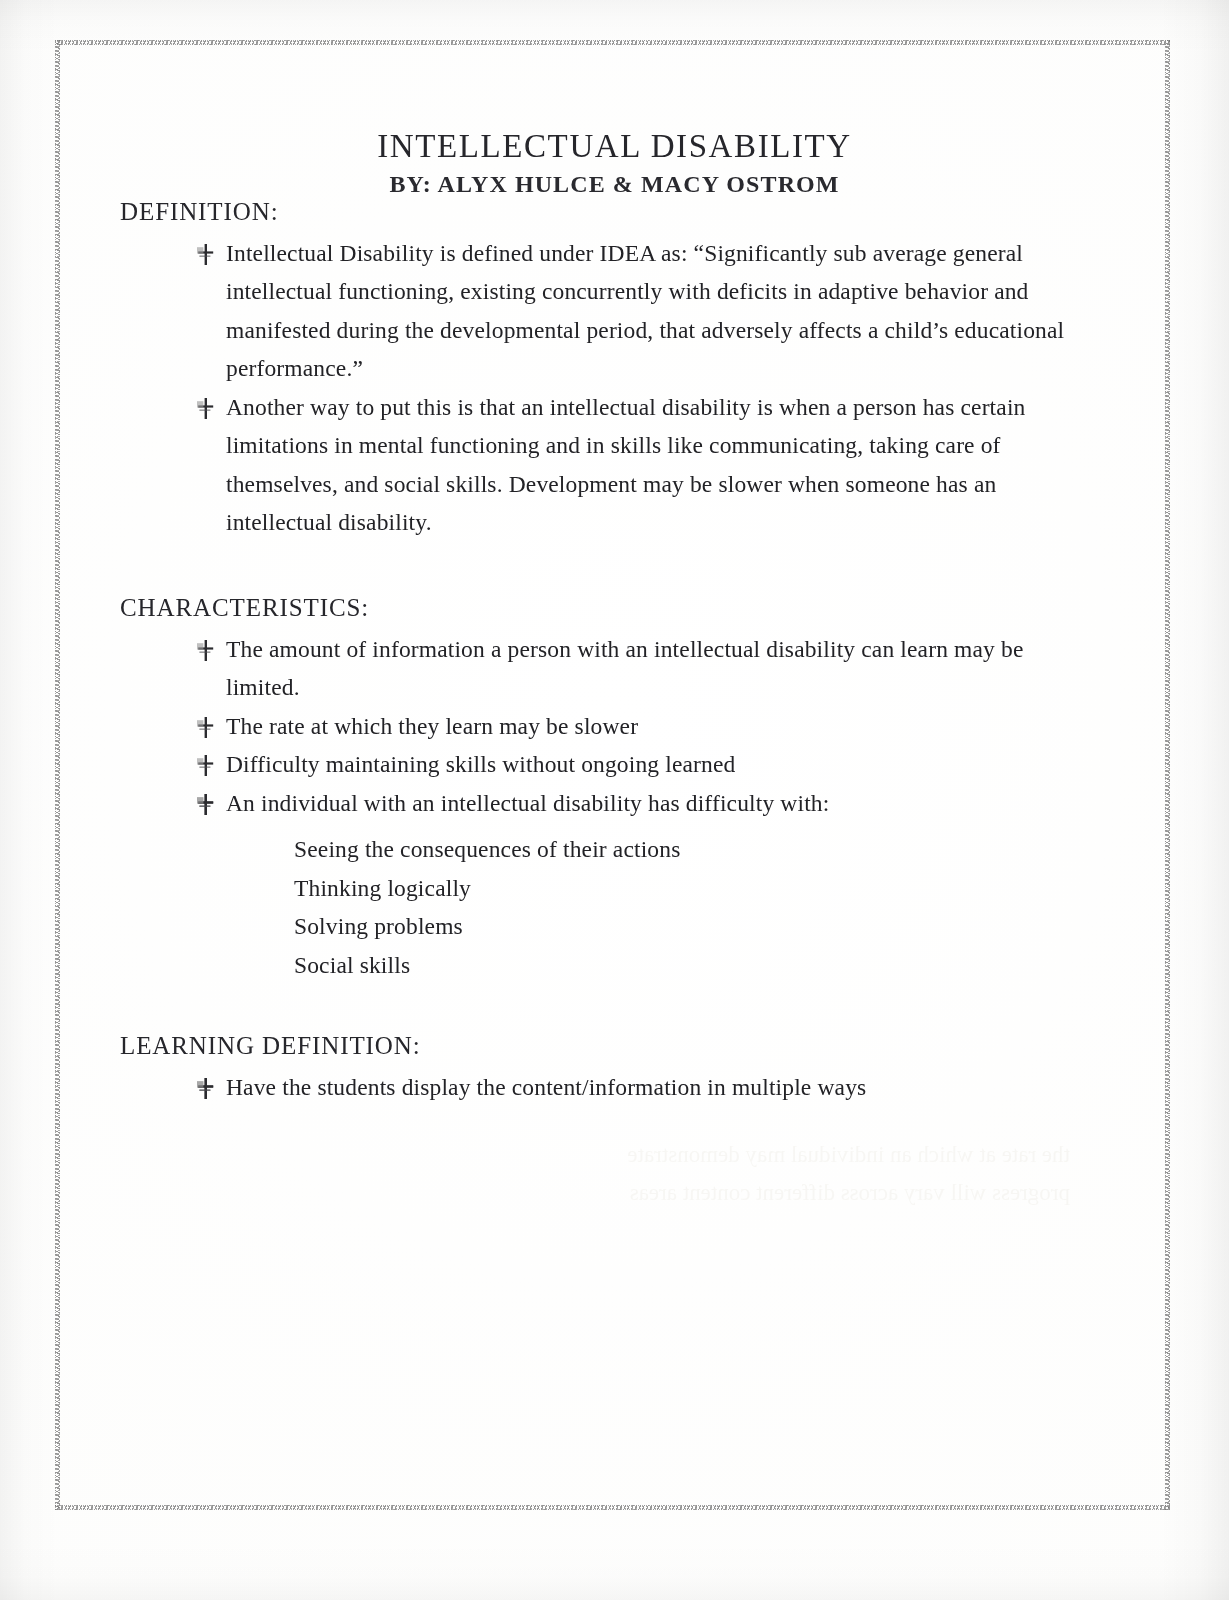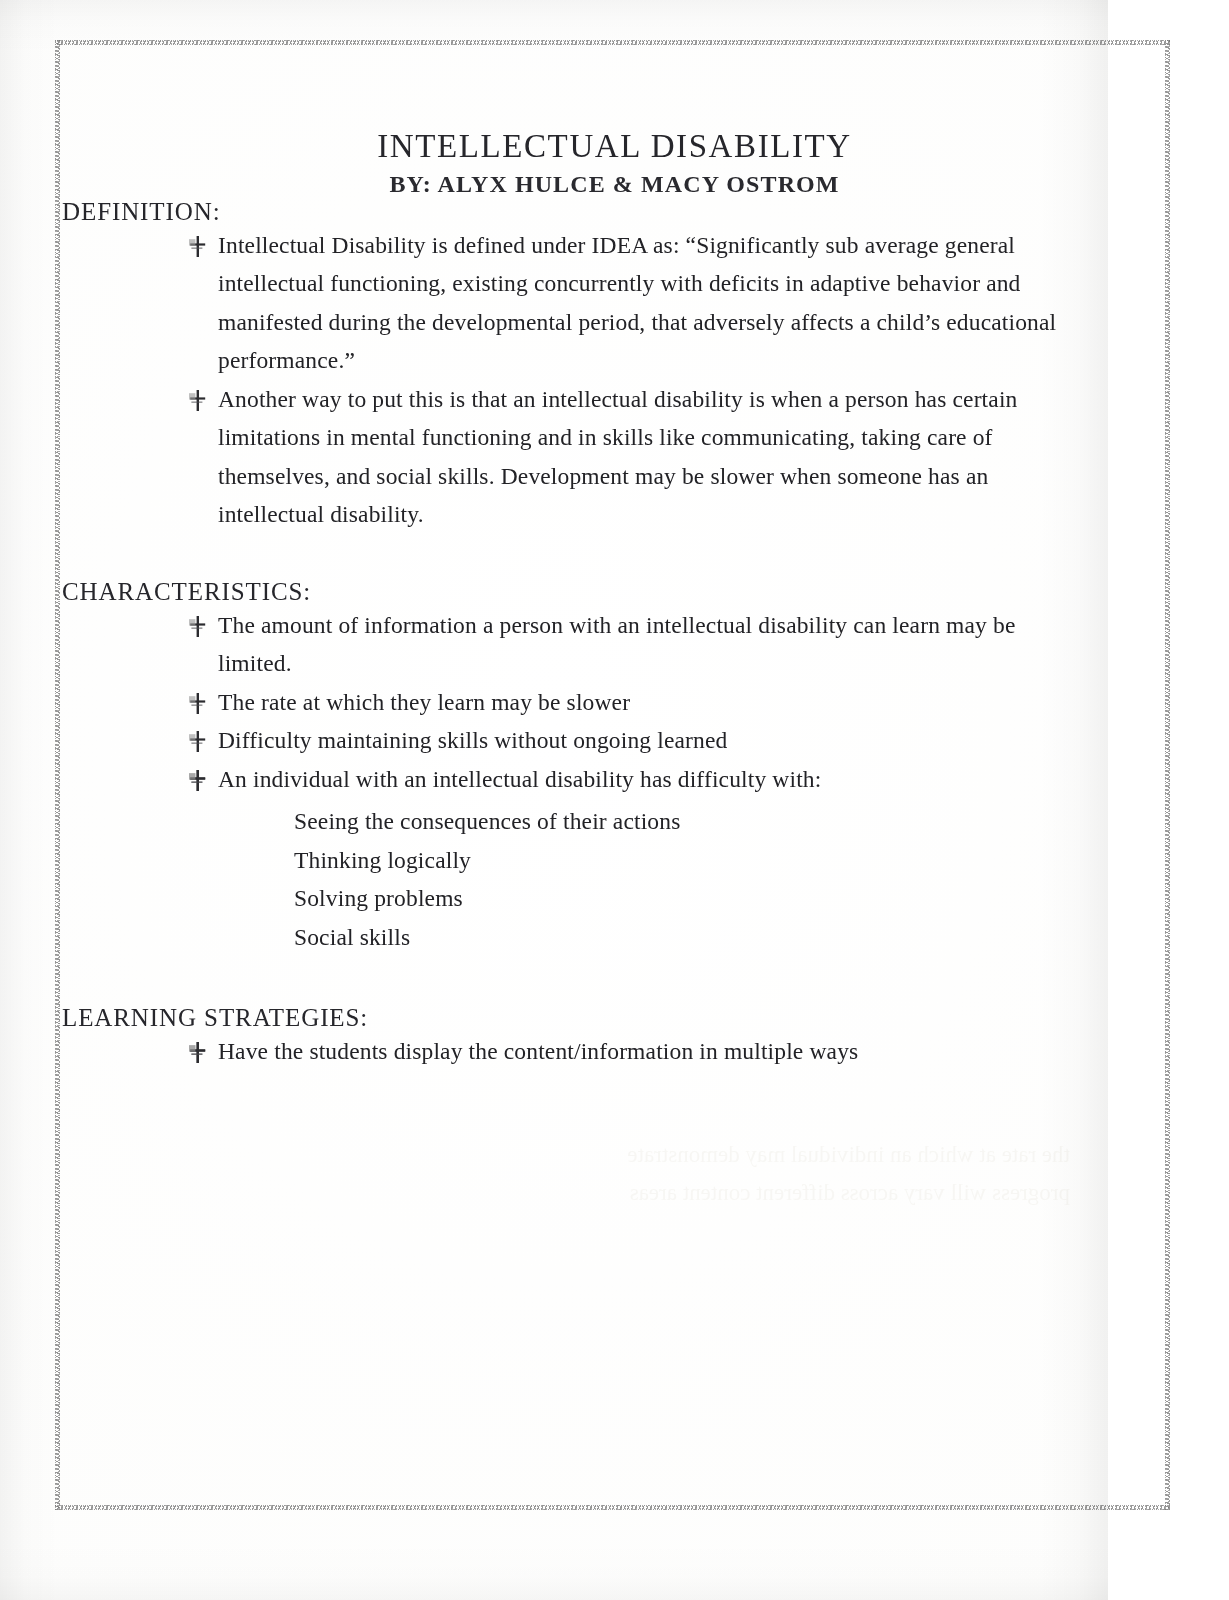--- a/index.html
+++ b/index.html
@@ -11,21 +11,21 @@
     width: 1229px;
     height: 1600px;
     background: #ffffff;
     font-family: "Liberation Serif", "DejaVu Serif", serif;
     overflow: hidden;
   }
 
   
   .page-scan {
     position: relative;
-    width: 1108px;
+    width: 1229px;
     height: 1600px;
     background:
       radial-gradient(ellipse 140% 120% at 50% 45%, #ffffff 0%, #fdfdfc 58%, #f7f7f5 86%, #f2f2ef 100%);
     box-sizing: border-box;
   }
 
   
   .scan-shade {
     position: absolute;
     inset: 0;
@@ -110,27 +110,27 @@
     color: #2a2a2f;
     font-weight: 700;
   }
 
   .section { margin-top: 0; }
   .section-heading {
     font-family: "Liberation Serif", "DejaVu Serif", serif;
     font-size: 25px;
     letter-spacing: 0.9px;
     color: #26262b;
-    padding-left: 62px;
+    padding-left: 120px;
     font-weight: 400;
   }
 
   .bullet-list {
     list-style: none;
-    margin: 0;
+    margin: 8px;
     padding: 0;
   }
   .bullet-item {
     position: relative;
     padding-left: 218px;
     padding-right: 150px;
     font-family: "Liberation Serif", "DejaVu Serif", serif;
     font-size: 23.5px;
     line-height: 38.5px;
     color: #222226;
@@ -296,21 +296,21 @@
         <li class="sub-item">Seeing the consequences of their actions</li>
         <li class="sub-item">Thinking logically</li>
         <li class="sub-item">Solving problems</li>
         <li class="sub-item">Social skills</li>
       </ul>
     </div>
 
     <div class="gap-lg"></div>
 
     <div class="section">
-      <div class="section-heading">LEARNING STRATEGIES:</div>
+      <div class="section-heading">LEARNING DEFINITION:</div>
       <ul class="bullet-list">
         <li class="bullet-item">
           <span class="bullet-mark">
             <svg width="20" height="24" viewBox="0 0 20 24" aria-hidden="true">
               <rect x="8.6" y="1" width="2.4" height="21" fill="#2b2b2f"></rect>
               <rect x="2.2" y="8.4" width="15" height="2.2" fill="#2b2b2f"></rect>
               <rect x="1" y="4.2" width="6.4" height="6.4" fill="#9a9a9a" opacity="0.62"></rect>
               <rect x="3.4" y="12.4" width="11" height="1.6" fill="#4a4a4e" opacity="0.55"></rect>
             </svg>
           </span>

